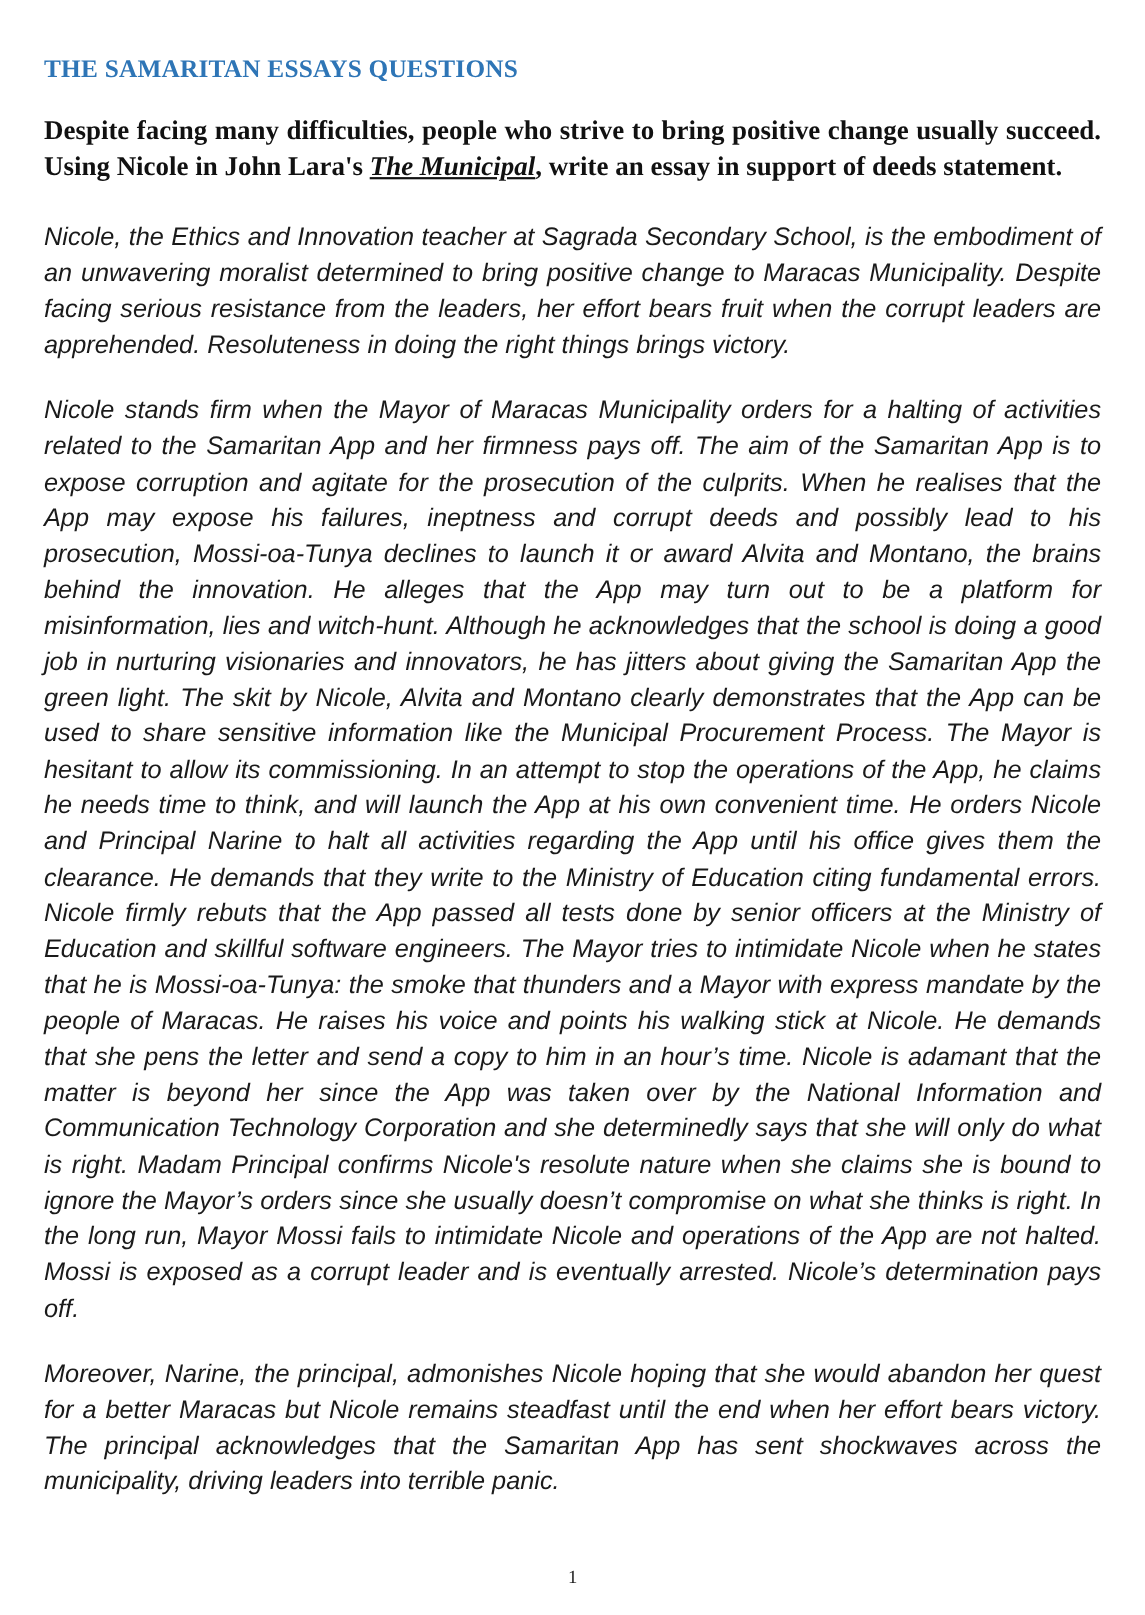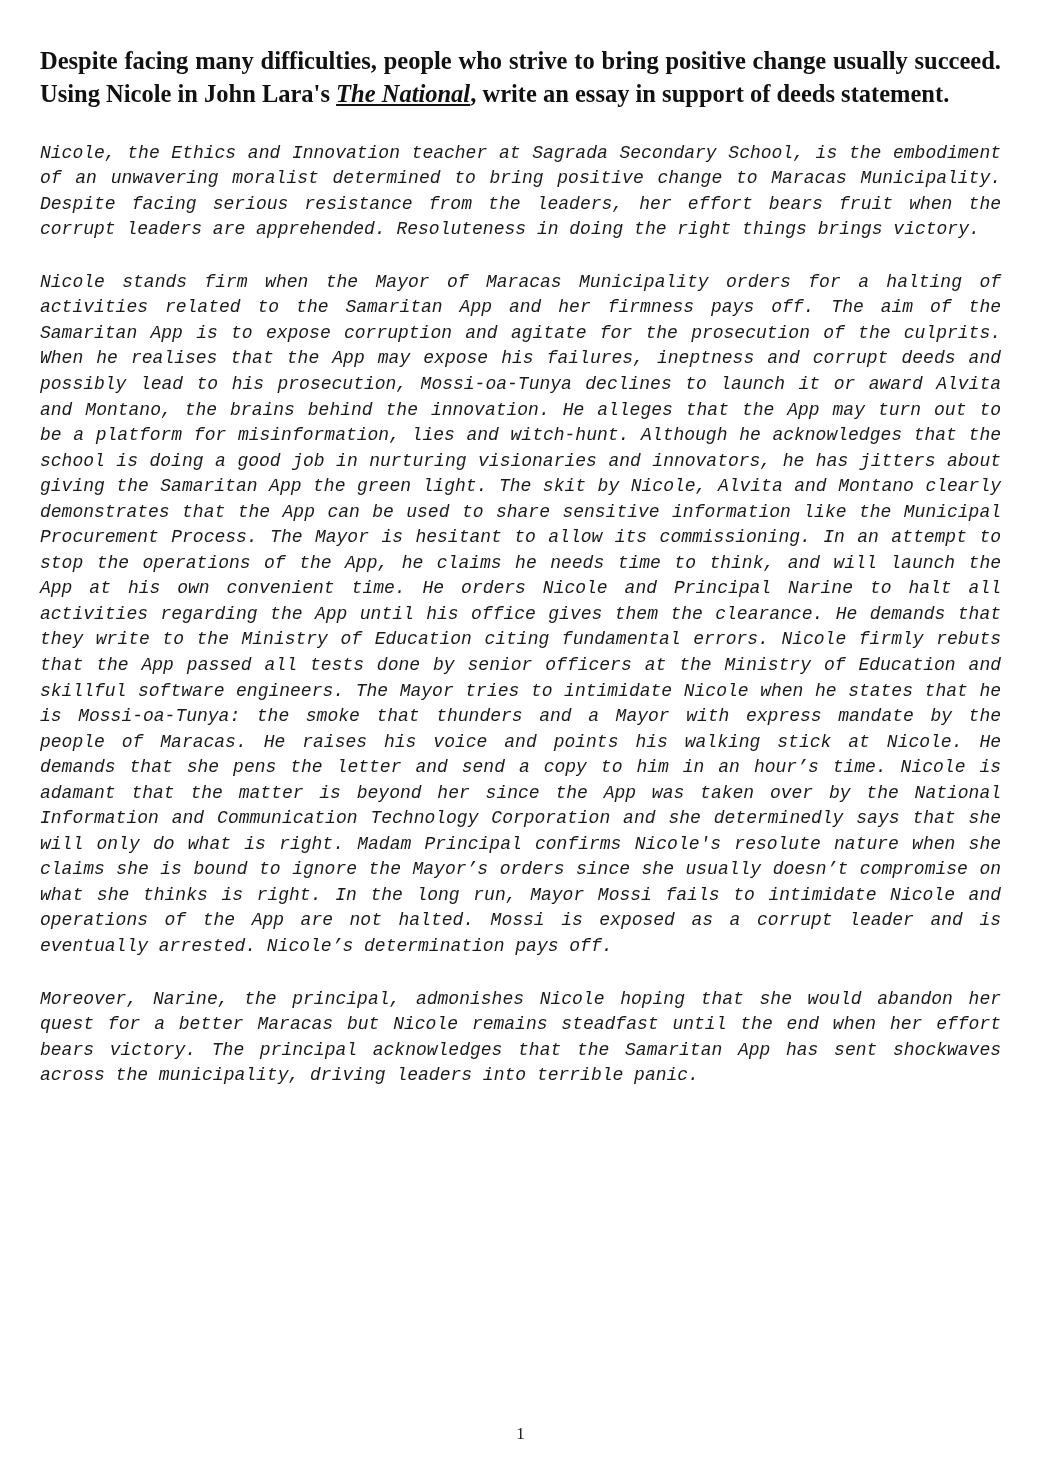--- a/index.html
+++ b/index.html
@@ -37,23 +37,23 @@
     text-align: justify;
     text-justify: inter-word;
     margin: 0 0 30px 0;
     color: #111;
   }
   .prompt .work-title {
     font-style: italic;
     text-decoration: underline;
   }
   p.body-par {
-    font-family: Liberation Mono, monospace;
+    font-family: Liberation Sans, sans-serif;
     font-style: italic;
-    font-size: 18px;
+    font-size: 23px;
     line-height: 1.42;
     text-align: justify;
     text-justify: inter-word;
     margin: 0 0 27px 0;
     color: #1a1a1a;
   }
   p.body-par:last-of-type {
     margin-bottom: 0;
   }
   .page-number {
@@ -65,22 +65,23 @@
     font-family: "Liberation Serif", serif;
     font-size: 17px;
     color: #1a1a1a;
   }
 </style>
 </head>
 <body>
 
 <div class="page">
 
+  <h1 class="doc-title">THE SAMARITAN ESSAYS QUESTIONS</h1>
 
-  <p class="prompt"><span>Despite facing many difficulties, people who strive to bring positive change usually succeed. Using Nicole in John Lara's </span><span class="work-title">The National</span><span>, write an essay in support of deeds statement.</span></p>
+  <p class="prompt"><span>Despite facing many difficulties, people who strive to bring positive change usually succeed. Using Nicole in John Lara's </span><span class="work-title">The Municipal</span><span>, write an essay in support of deeds statement.</span></p>
 
   <p class="body-par">Nicole, the Ethics and Innovation teacher at Sagrada Secondary School, is the embodiment of an unwavering moralist determined to bring positive change to Maracas Municipality. Despite facing serious resistance from the leaders, her effort bears fruit when the corrupt leaders are apprehended. Resoluteness in doing the right things brings victory.</p>
   <p class="body-par">Nicole stands firm when the Mayor of Maracas Municipality orders for a halting of activities related to the Samaritan App and her firmness pays off. The aim of the Samaritan App is to expose corruption and agitate for the prosecution of the culprits. When he realises that the App may expose his failures, ineptness and corrupt deeds and possibly lead to his prosecution, Mossi-oa-Tunya declines to launch it or award Alvita and Montano, the brains behind the innovation. He alleges that the App may turn out to be a platform for misinformation, lies and witch-hunt. Although he acknowledges that the school is doing a good job in nurturing visionaries and innovators, he has jitters about giving the Samaritan App the green light. The skit by Nicole, Alvita and Montano clearly demonstrates that the App can be used to share sensitive information like the Municipal Procurement Process. The Mayor is hesitant to allow its commissioning. In an attempt to stop the operations of the App, he claims he needs time to think, and will launch the App at his own convenient time. He orders Nicole and Principal Narine to halt all activities regarding the App until his office gives them the clearance. He demands that they write to the Ministry of Education citing fundamental errors. Nicole firmly rebuts that the App passed all tests done by senior officers at the Ministry of Education and skillful software engineers. The Mayor tries to intimidate Nicole when he states that he is Mossi-oa-Tunya: the smoke that thunders and a Mayor with express mandate by the people of Maracas. He raises his voice and points his walking stick at Nicole. He demands that she pens the letter and send a copy to him in an hour’s time. Nicole is adamant that the matter is beyond her since the App was taken over by the National Information and Communication Technology Corporation and she determinedly says that she will only do what is right. Madam Principal confirms Nicole's resolute nature when she claims she is bound to ignore the Mayor’s orders since she usually doesn’t compromise on what she thinks is right. In the long run, Mayor Mossi fails to intimidate Nicole and operations of the App are not halted. Mossi is exposed as a corrupt leader and is eventually arrested. Nicole’s determination pays off.</p>
   <p class="body-par">Moreover, Narine, the principal, admonishes Nicole hoping that she would abandon her quest for a better Maracas but Nicole remains steadfast until the end when her effort bears victory. The principal acknowledges that the Samaritan App has sent shockwaves across the municipality, driving leaders into terrible panic.</p>
 
   <div class="page-number">1</div>
 
 </div>
 
 </body></html>

